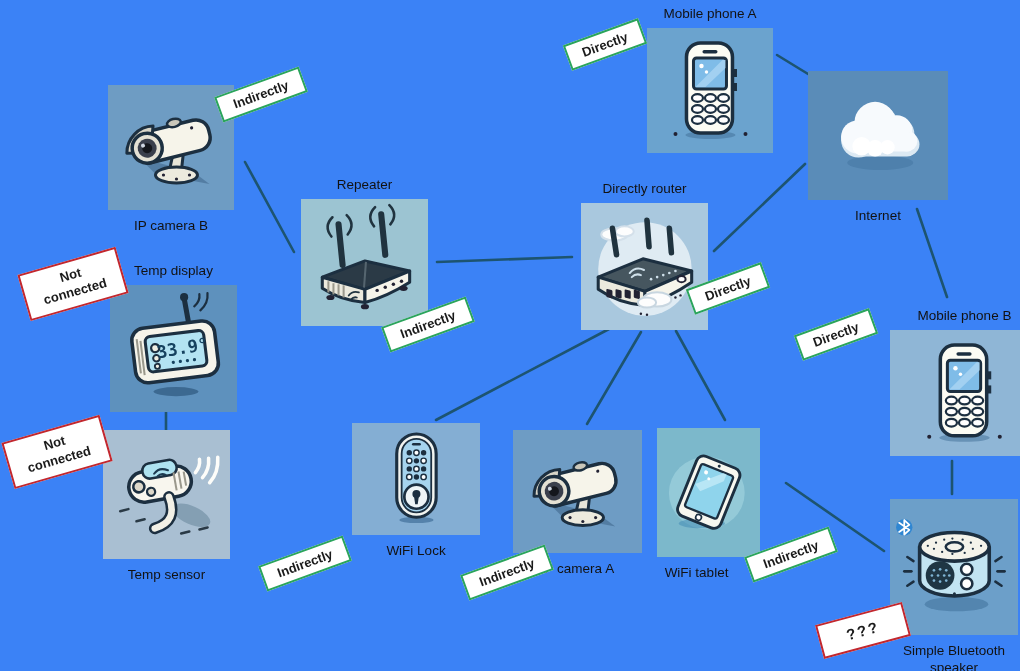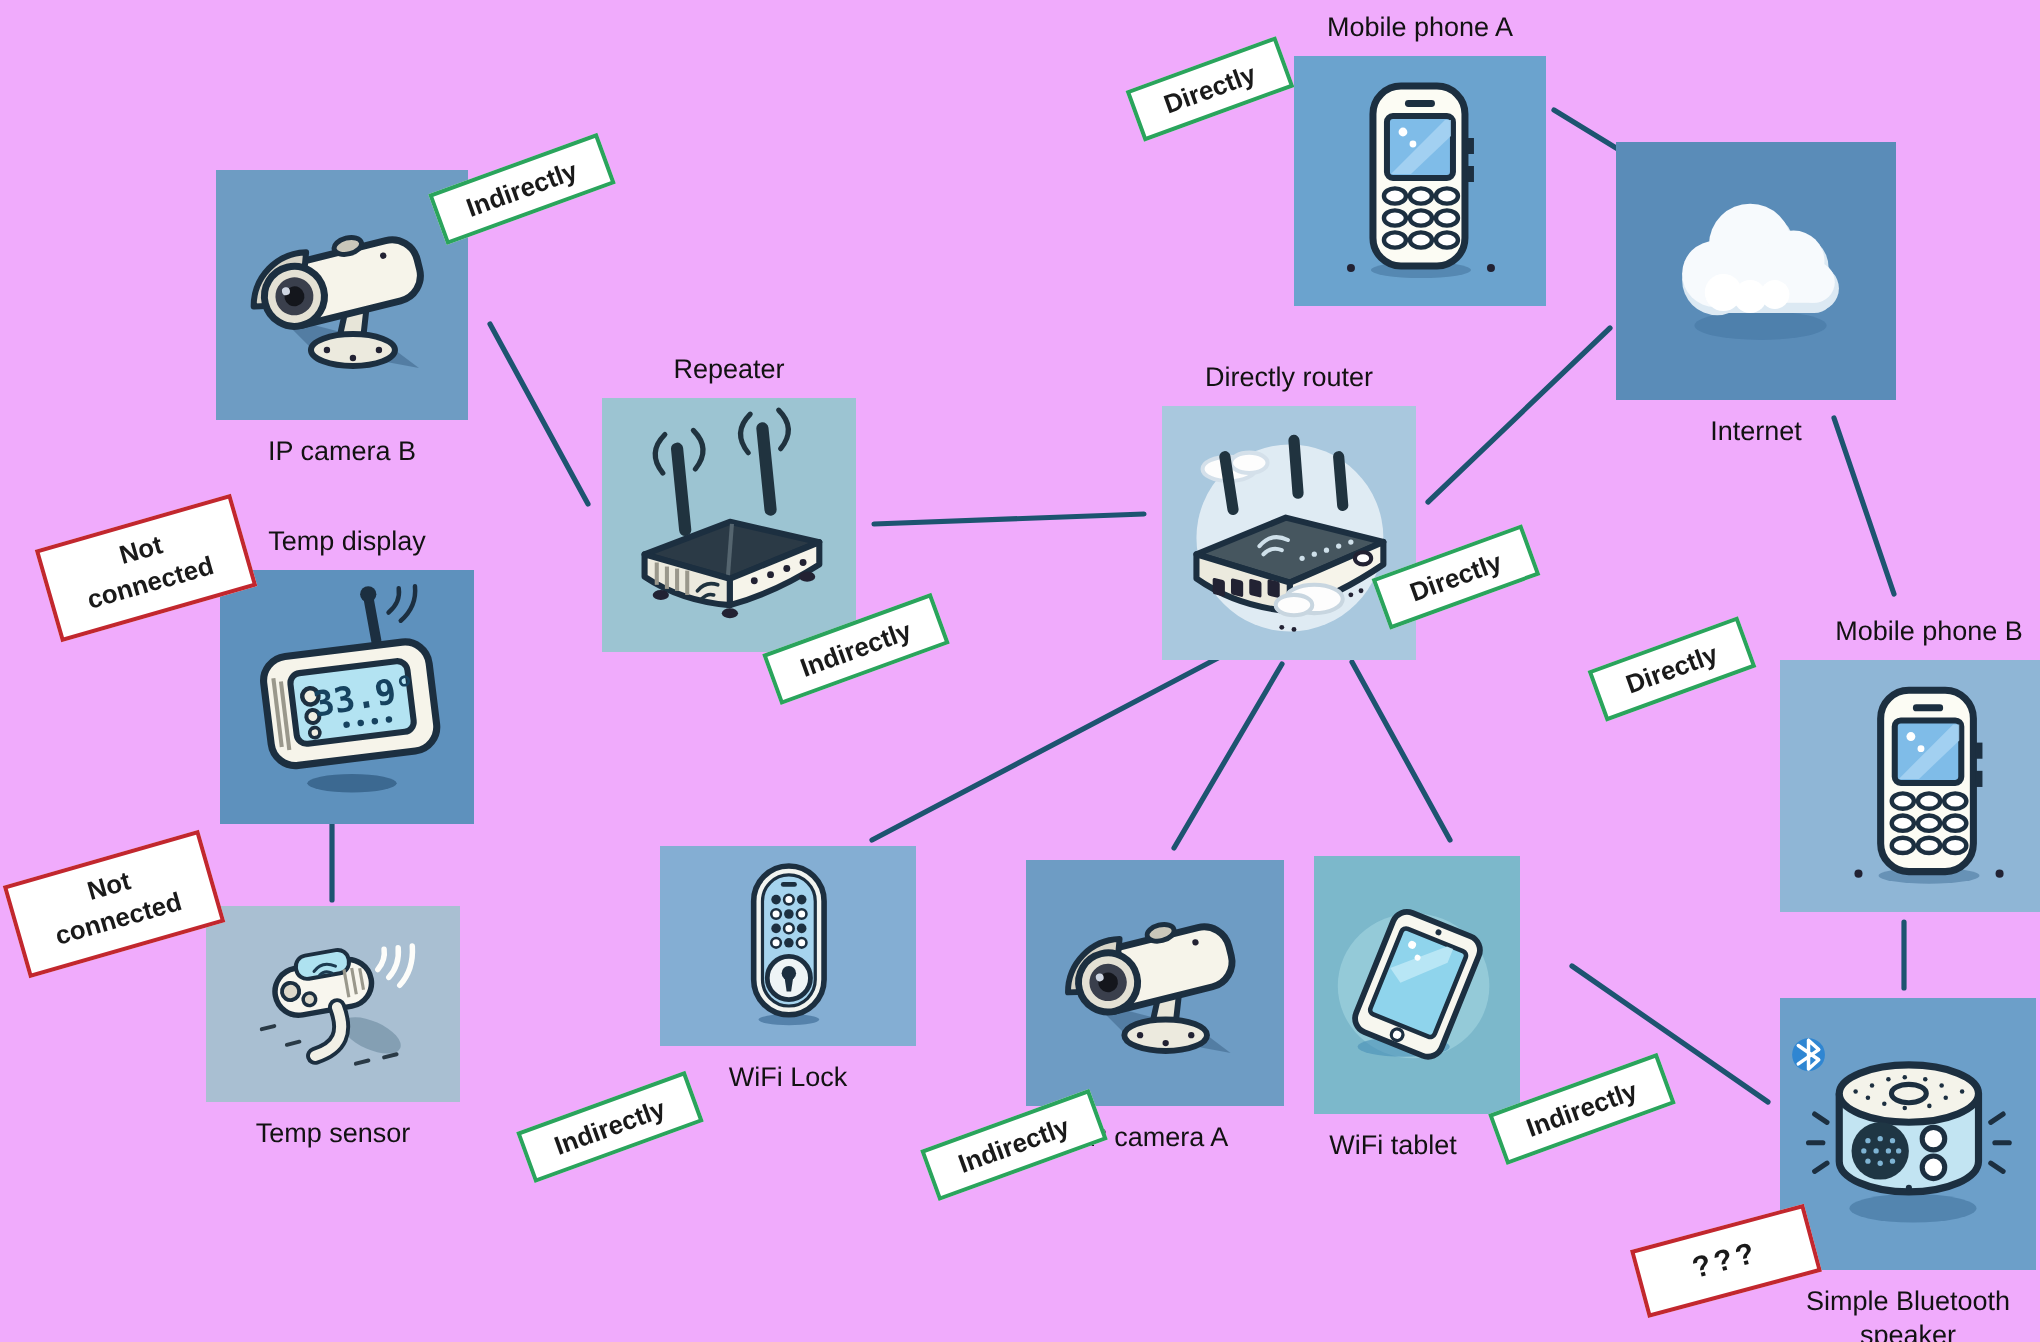--- a/index.html
+++ b/index.html
@@ -1,16 +1,16 @@
 <!DOCTYPE html>
 <html><head>
 <meta charset="utf-8">
 <style>
   html,body{margin:0;padding:0;background:#fff;font-family:"Liberation Sans",sans-serif;}
-  .canvas{position:relative;width:1020px;height:671px;background:#f0abfc;overflow:hidden;}
+  .canvas{position:relative;width:1020px;height:671px;background:#3b82f6;overflow:hidden;}
   .edges{position:absolute;left:0;top:0;pointer-events:none;}
   .node{position:absolute;}
   .tile{position:absolute;left:0;top:0;right:0;bottom:0;display:flex;align-items:center;justify-content:center;}
   .tile svg{width:96%;height:96%;}
   .node-label{position:absolute;width:136%;left:-18%;text-align:center;font-size:13.5px;color:#121212;line-height:1.25;}
   .node-label.above{bottom:100%;margin-bottom:5px;}
   .node-label.below{top:100%;margin-top:8px;}
   .node-label.narrow{width:122px;left:calc(50% - 61px);}
   .status{position:absolute;background:#fff;border:2.5px solid #2aa45c;font-weight:bold;
           font-size:13px;color:#1a1a1a;padding:4px 14px;white-space:nowrap;z-index:5;}
@@ -269,21 +269,21 @@
               <circle cx="58" cy="73" r="1.6"></circle>
               <circle cx="65" cy="73" r="1.6"></circle>
               <circle cx="72" cy="73" r="1.6"></circle>
               <circle cx="79" cy="73" r="1.6"></circle>
             </g>
         </g>
       </svg>
     </div>
   </div>
 
-  <div class="node" style="left:103px;top:453px;width:127px;height:98px">
+  <div class="node" style="left:103px;top:430px;width:127px;height:129px">
     <div class="node-label below">Temp sensor</div>
     <div class="tile" style="background-color: rgb(169, 191, 210);">
       <svg viewBox="0 0 120 120">
         <ellipse cx="84" cy="80" rx="20" ry="9" fill="#56788f" opacity="0.45" transform="rotate(24 84 80)"></ellipse>
         <g fill="none" stroke="#fdfdfa" stroke-width="3.5" stroke-linecap="round">
           <path d="M88 38 q5 -6 4 -13"></path>
             <path d="M95 43 q7 -8 6 -19"></path>
             <path d="M102 48 q9 -10 8 -25"></path>
         </g>
         <g transform="rotate(-10 55 48)">
@@ -306,21 +306,21 @@
         <g stroke="#2a3a46" stroke-width="2.5" stroke-linecap="round">
           <line x1="14" y1="76" x2="22" y2="74"></line>
             <line x1="30" y1="86" x2="38" y2="84"></line>
             <line x1="74" y1="98" x2="82" y2="96"></line>
             <line x1="92" y1="94" x2="100" y2="92"></line>
         </g>
       </svg>
     </div>
   </div>
 
-  <div class="node" style="left:330px;top:423px;width:128px;height:100px">
+  <div class="node" style="left:352px;top:423px;width:128px;height:112px">
     <div class="node-label below">WiFi Lock</div>
     <div class="tile" style="background-color: rgb(132, 174, 211);">
       <svg viewBox="0 0 120 120">
         <ellipse cx="60" cy="106" rx="19" ry="3.5" fill="#2f5f8a" opacity="0.55"></ellipse>
         <rect x="38" y="10" width="44" height="93" rx="22" fill="#f2f4f0" stroke="#1c2f40" stroke-width="3.5"></rect>
         <rect x="43.5" y="15.5" width="33" height="82" rx="16.5" fill="#a6d4ee" stroke="#1c2f40" stroke-width="2"></rect>
         <rect x="55" y="20" width="10" height="3" rx="1.5" fill="#1c2f40"></rect>
         <g>
           <circle cx="52" cy="31" r="3" fill="#1c2f40"></circle>
             <circle cx="60" cy="31" r="3" fill="#fff" stroke="#1c2f40" stroke-width="1.6"></circle>

